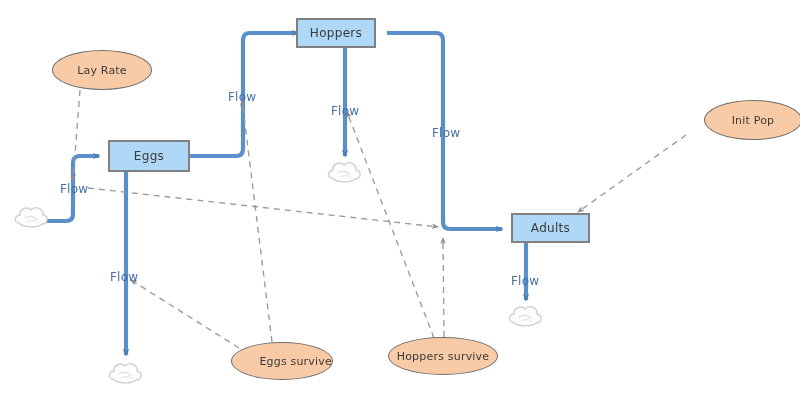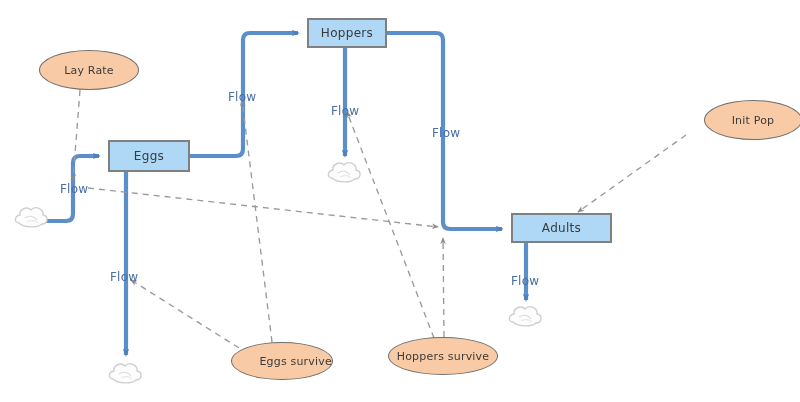--- a/index.html
+++ b/index.html
@@ -89,29 +89,29 @@
         <path d="M-7,-3 C-3,-6 2,-5 5,-1" fill="none" stroke="#dcdcdc" stroke-width="1.2"></path>
         <path d="M-5,1 C-1,-1 3,-1 6,2" fill="none" stroke="#e2e2e2" stroke-width="1"></path>
       </g>
     </g>
   </svg>
 
   <div class="node stock" style="left:108px;top:140px;width:82px;height:32px;">
     <span>Eggs</span>
   </div>
 
-  <div class="node stock" style="left:307px;top:18px;width:80px;height:30px;">
+  <div class="node stock" style="left:296px;top:18px;width:80px;height:30px;">
     <span>Hoppers</span>
   </div>
 
-  <div class="node stock" style="left:511px;top:213px;width:101px;height:30px;">
+  <div class="node stock" style="left:511px;top:213px;width:79px;height:30px;">
     <span>Adults</span>
   </div>
 
-  <div class="node variable" style="left:39px;top:50px;width:100px;height:40px;">
+  <div class="node variable" style="left:52px;top:50px;width:100px;height:40px;">
     <span>Lay Rate</span>
   </div>
 
   <div class="node variable" style="left:704px;top:100px;width:98px;height:40px;">
     <span>Init Pop</span>
   </div>
 
   <div class="node variable" style="left:231px;top:342px;width:102px;height:38px;justify-content:flex-end;">
     <span>Eggs survive</span>
   </div>

